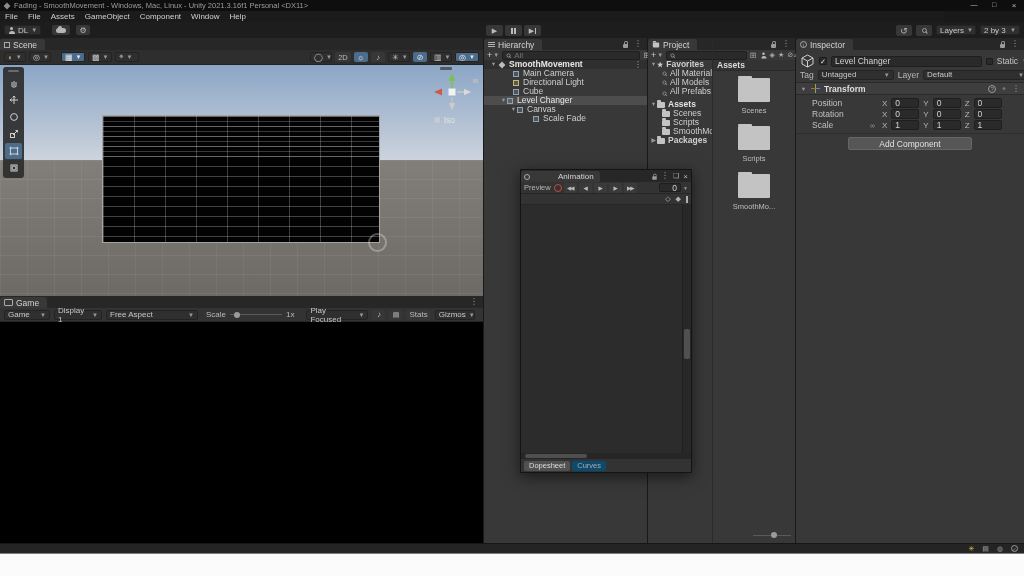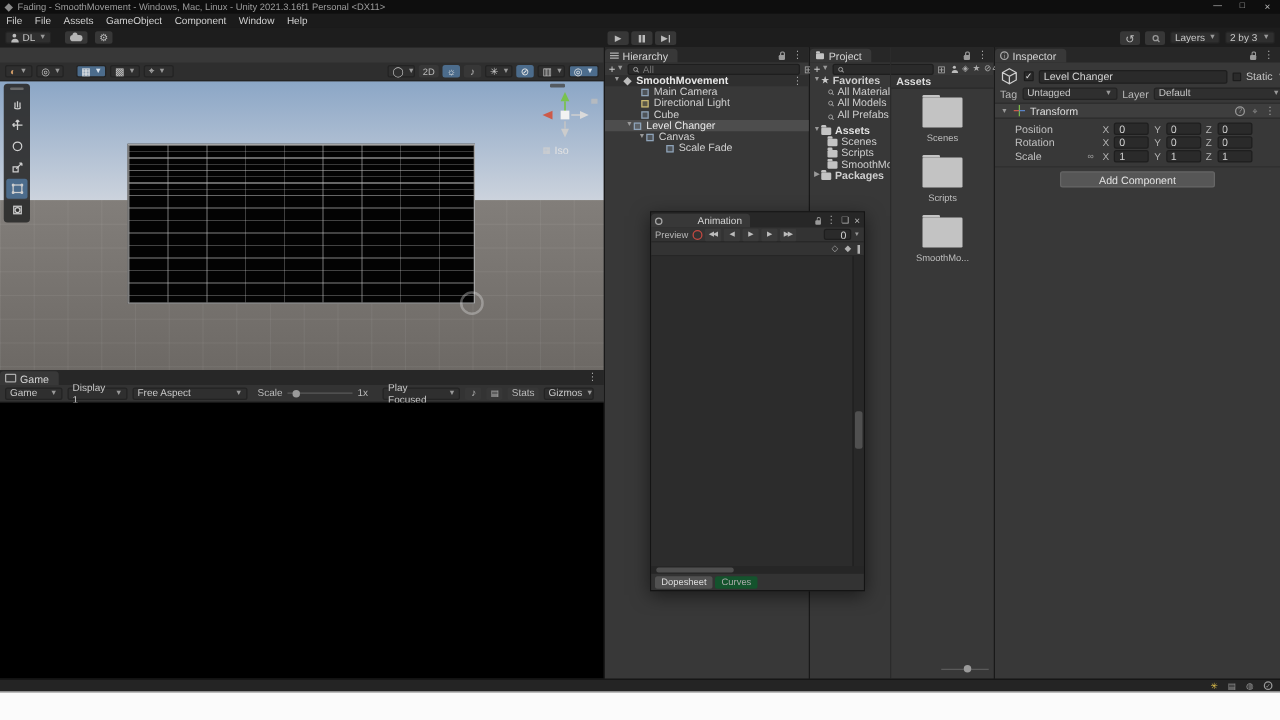--- a/index.html
+++ b/index.html
@@ -103,20 +103,26 @@
       <span>Layers</span>
       <span class="caret" style="margin-left:auto;">▼</span>
     </div>
     <div class="dd abs" style="left:980px;top:3px;width:40px;">
       <span>2 by 3</span>
       <span class="caret" style="margin-left:auto;">▼</span>
     </div>
   </div>
 
   <div class="panel" style="left:0;top:38px;width:483px;height:258px;">
+    <div class="tabbar">
+      <div class="tab">
+        <span class="go-icon" style="border-color:#aaa;background:none;"></span>
+        <span>Scene</span>
+      </div>
+    </div>
 
     <div class="abs flex" style="left:0;top:12px;width:483px;height:15px;background:#2e2e2e;border-bottom:1px solid #232323;box-sizing:border-box;gap:3px;padding:0 4px;">
       <div class="dd" style="width:22px;">
           <span style="font-size:8px;color:#c96;">◐</span>
           <span class="caret">▼</span>
         </div>
       <div class="dd" style="width:22px;">
           <span style="font-size:8px;">◎</span>
           <span class="caret">▼</span>
         </div>
@@ -466,21 +472,21 @@
           <span class="caret" style="margin-left:auto;">▼</span>
         </div>
     </div>
 
     <div class="abs flex" style="left:0;top:44px;width:228px;height:13px;background:#3e3e3e;border-top:1px solid #2a2a2a;border-bottom:1px solid #2a2a2a;box-sizing:border-box;gap:4px;padding:0 4px;">
       <span class="fold">▼</span>
       <span style="position:relative;width:9px;height:9px;flex:none;">
         <span style="position:absolute;left:4px;top:0;width:1px;height:9px;background:#7ab648;"></span>
         <span style="position:absolute;left:0;top:4px;width:9px;height:1px;background:linear-gradient(90deg,#c75b4e 50%,#5b84c7 50%);"></span>
       </span>
-      <span style="font-weight:normal;font-size:8.5px;color:#dedede;">Transform</span>
+      <span style="font-weight:bold;font-size:8.5px;color:#dedede;">Transform</span>
       <span style="margin-left:auto;display:flex;gap:6px;align-items:center;">
         <span style="width:8px;height:8px;border-radius:50%;border:1px solid #9a9a9a;font-size:6px;line-height:7px;text-align:center;color:#9a9a9a;box-sizing:border-box;">?</span>
         <span style="font-size:7px;color:#9a9a9a;">⌖</span>
         <span class="kebab">⋮</span>
       </span>
     </div>
     <div class="abs flex" style="left:0;top:60px;width:228px;height:10px;padding:0 4px;gap:4px;font-size:8.5px;">
       <span style="width:66px;margin-left:12px;color:#c0c0c0;">Position</span>
       <span class="axis-lbl">X</span>
         <input class="field vec-input" style="font-family: inherit;" value="0">
@@ -549,21 +555,21 @@
     <div class="abs" style="left:161px;top:35px;width:9px;height:248px;background:#282828;border-left:1px solid #1f1f1f;box-sizing:border-box;">
       <div style="position:absolute;left:1px;top:124px;width:6px;height:30px;background:#505050;border-radius:2px;"></div>
     </div>
     <div class="abs" style="left:0;top:283px;width:170px;height:6px;background:#262626;">
       <div style="position:absolute;left:4px;top:1px;width:62px;height:4px;background:#4f4f4f;border-radius:2px;"></div>
     </div>
     <div class="abs flex" style="left:0;top:289px;width:170px;height:13px;background:#333;gap:2px;padding:0 3px;box-sizing:border-box;">
       <span class="btn" style="background:#515151;height:10px;padding:0 5px;font-size:7.5px;color:#ddd;border-radius:2px;">
           <span>Dopesheet</span>
         </span>
-      <span class="btn" style="background:#14532d;height:10px;padding:0 5px;font-size:7.5px;color:#aaa;border-radius:2px;">
+      <span class="btn" style="background:#0c4a6e;height:10px;padding:0 5px;font-size:7.5px;color:#aaa;border-radius:2px;">
           <span>Curves</span>
         </span>
     </div>
   </div>
 
   <div class="abs flex" style="left:0;top:543px;width:1024px;height:10px;background:#242424;border-top:1px solid #161616;box-sizing:border-box;">
     <span style="margin-left:auto;display:flex;gap:8px;align-items:center;padding-right:6px;">
       <span style="font-size:7px;color:#e0c04a;">✳</span>
       <span style="font-size:7px;color:#9a9a9a;">▤</span>
       <span style="font-size:7px;color:#9a9a9a;">◍</span>

